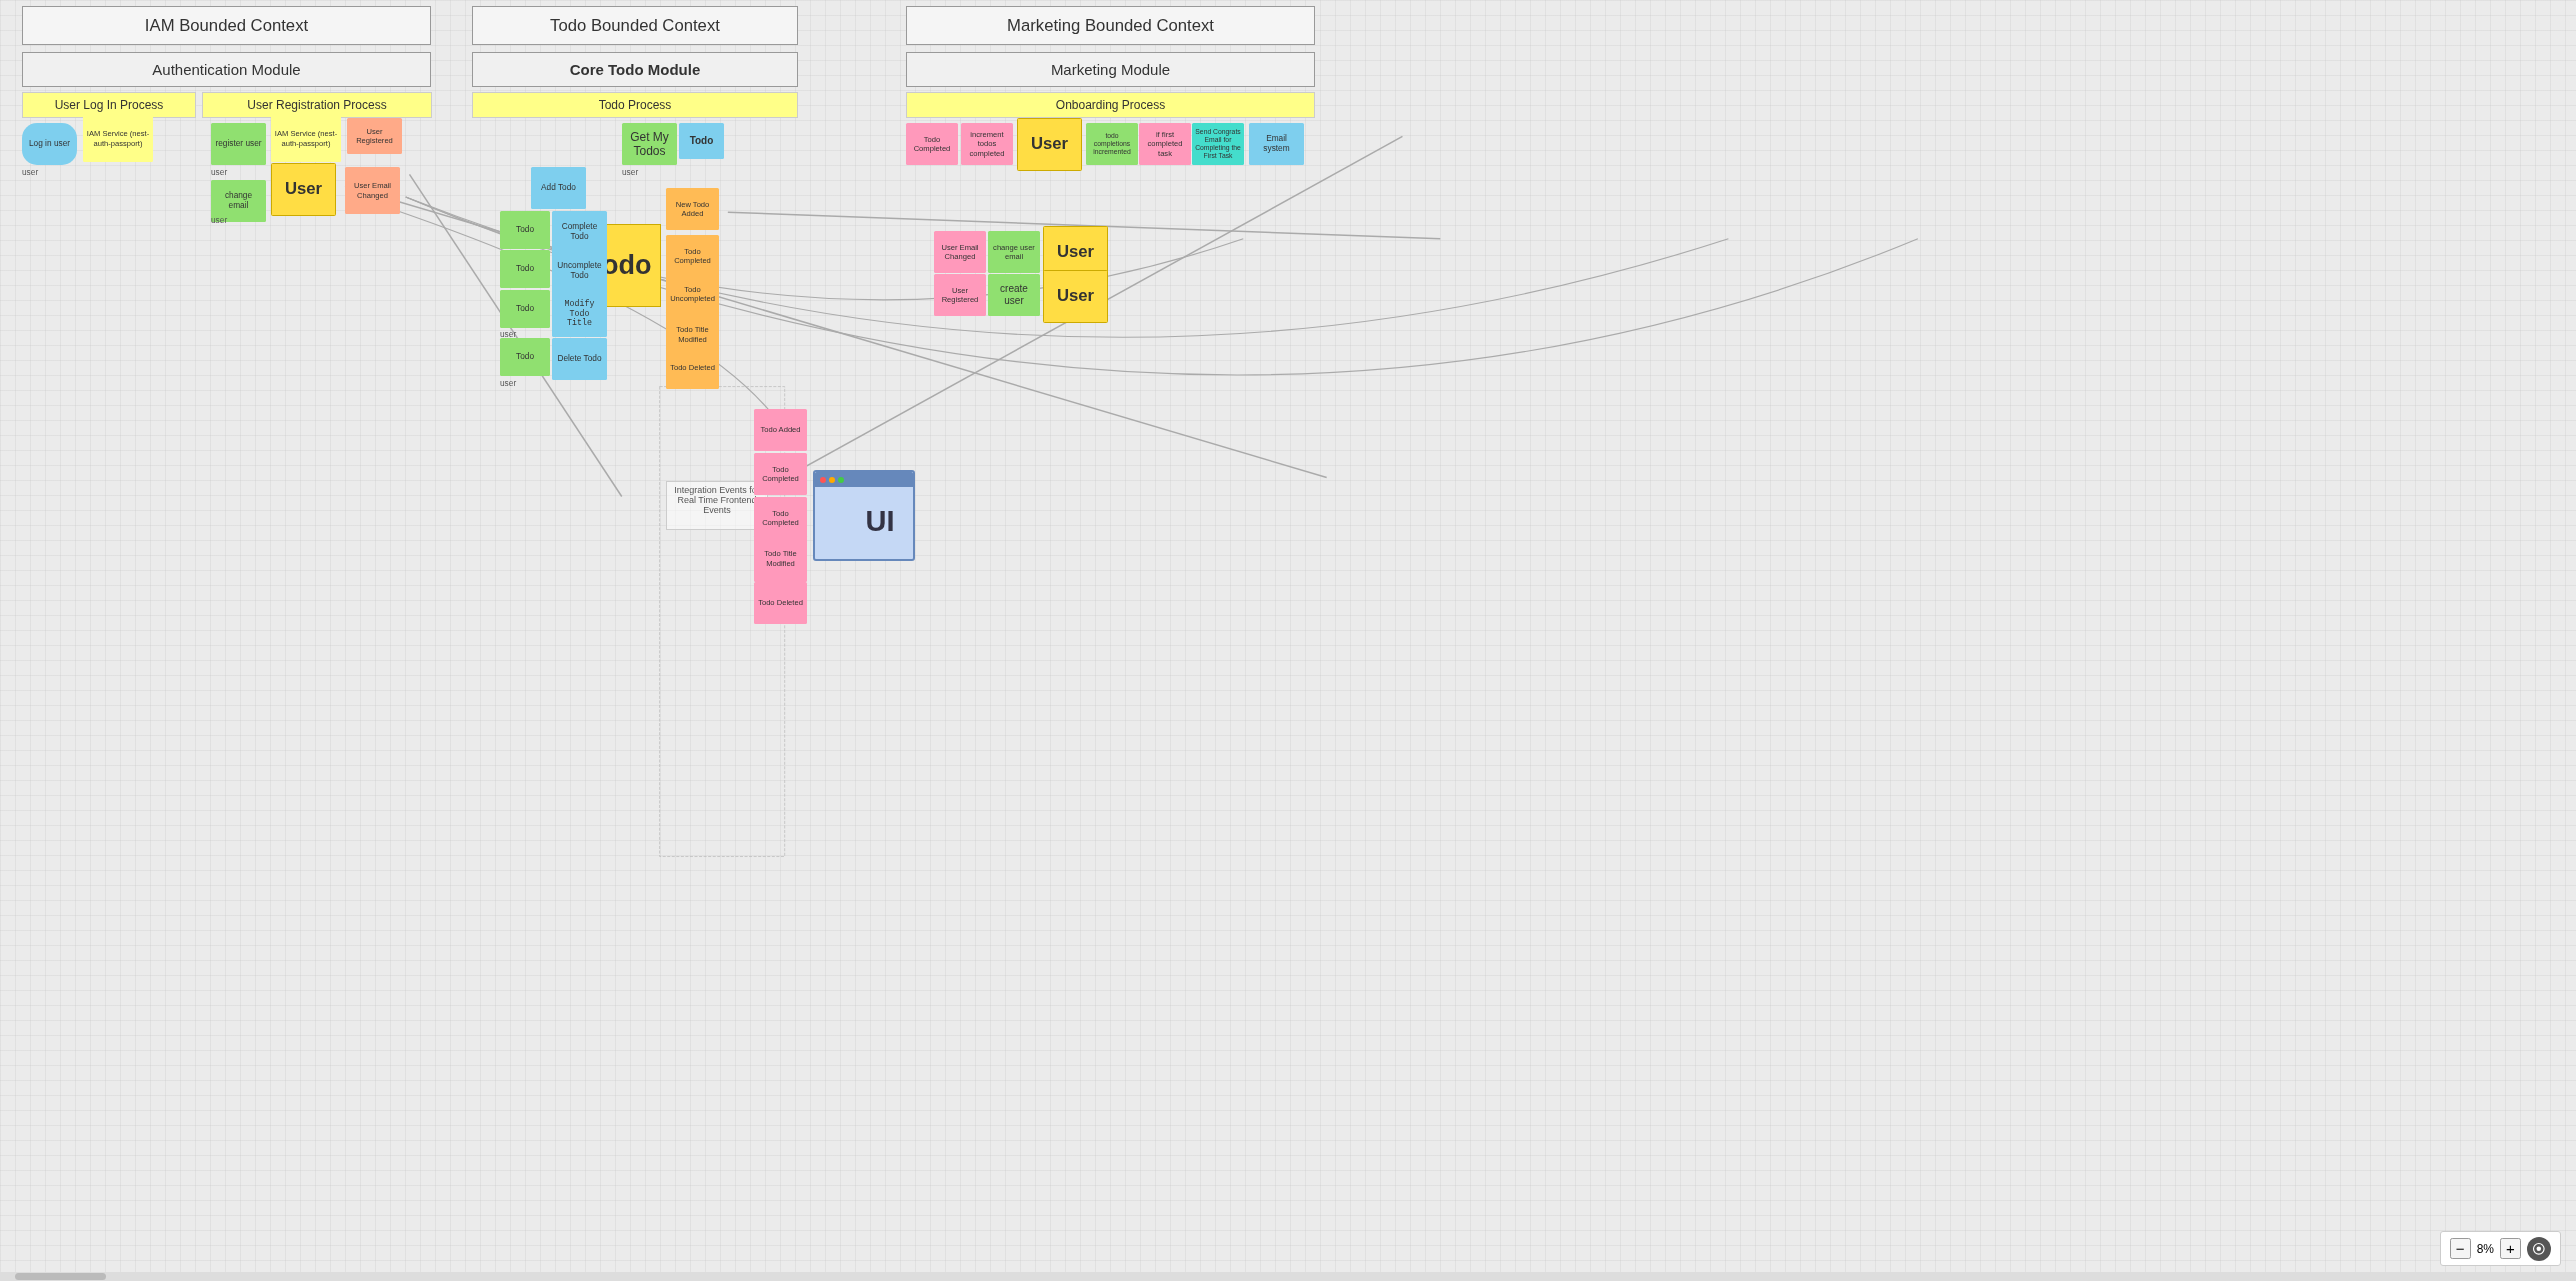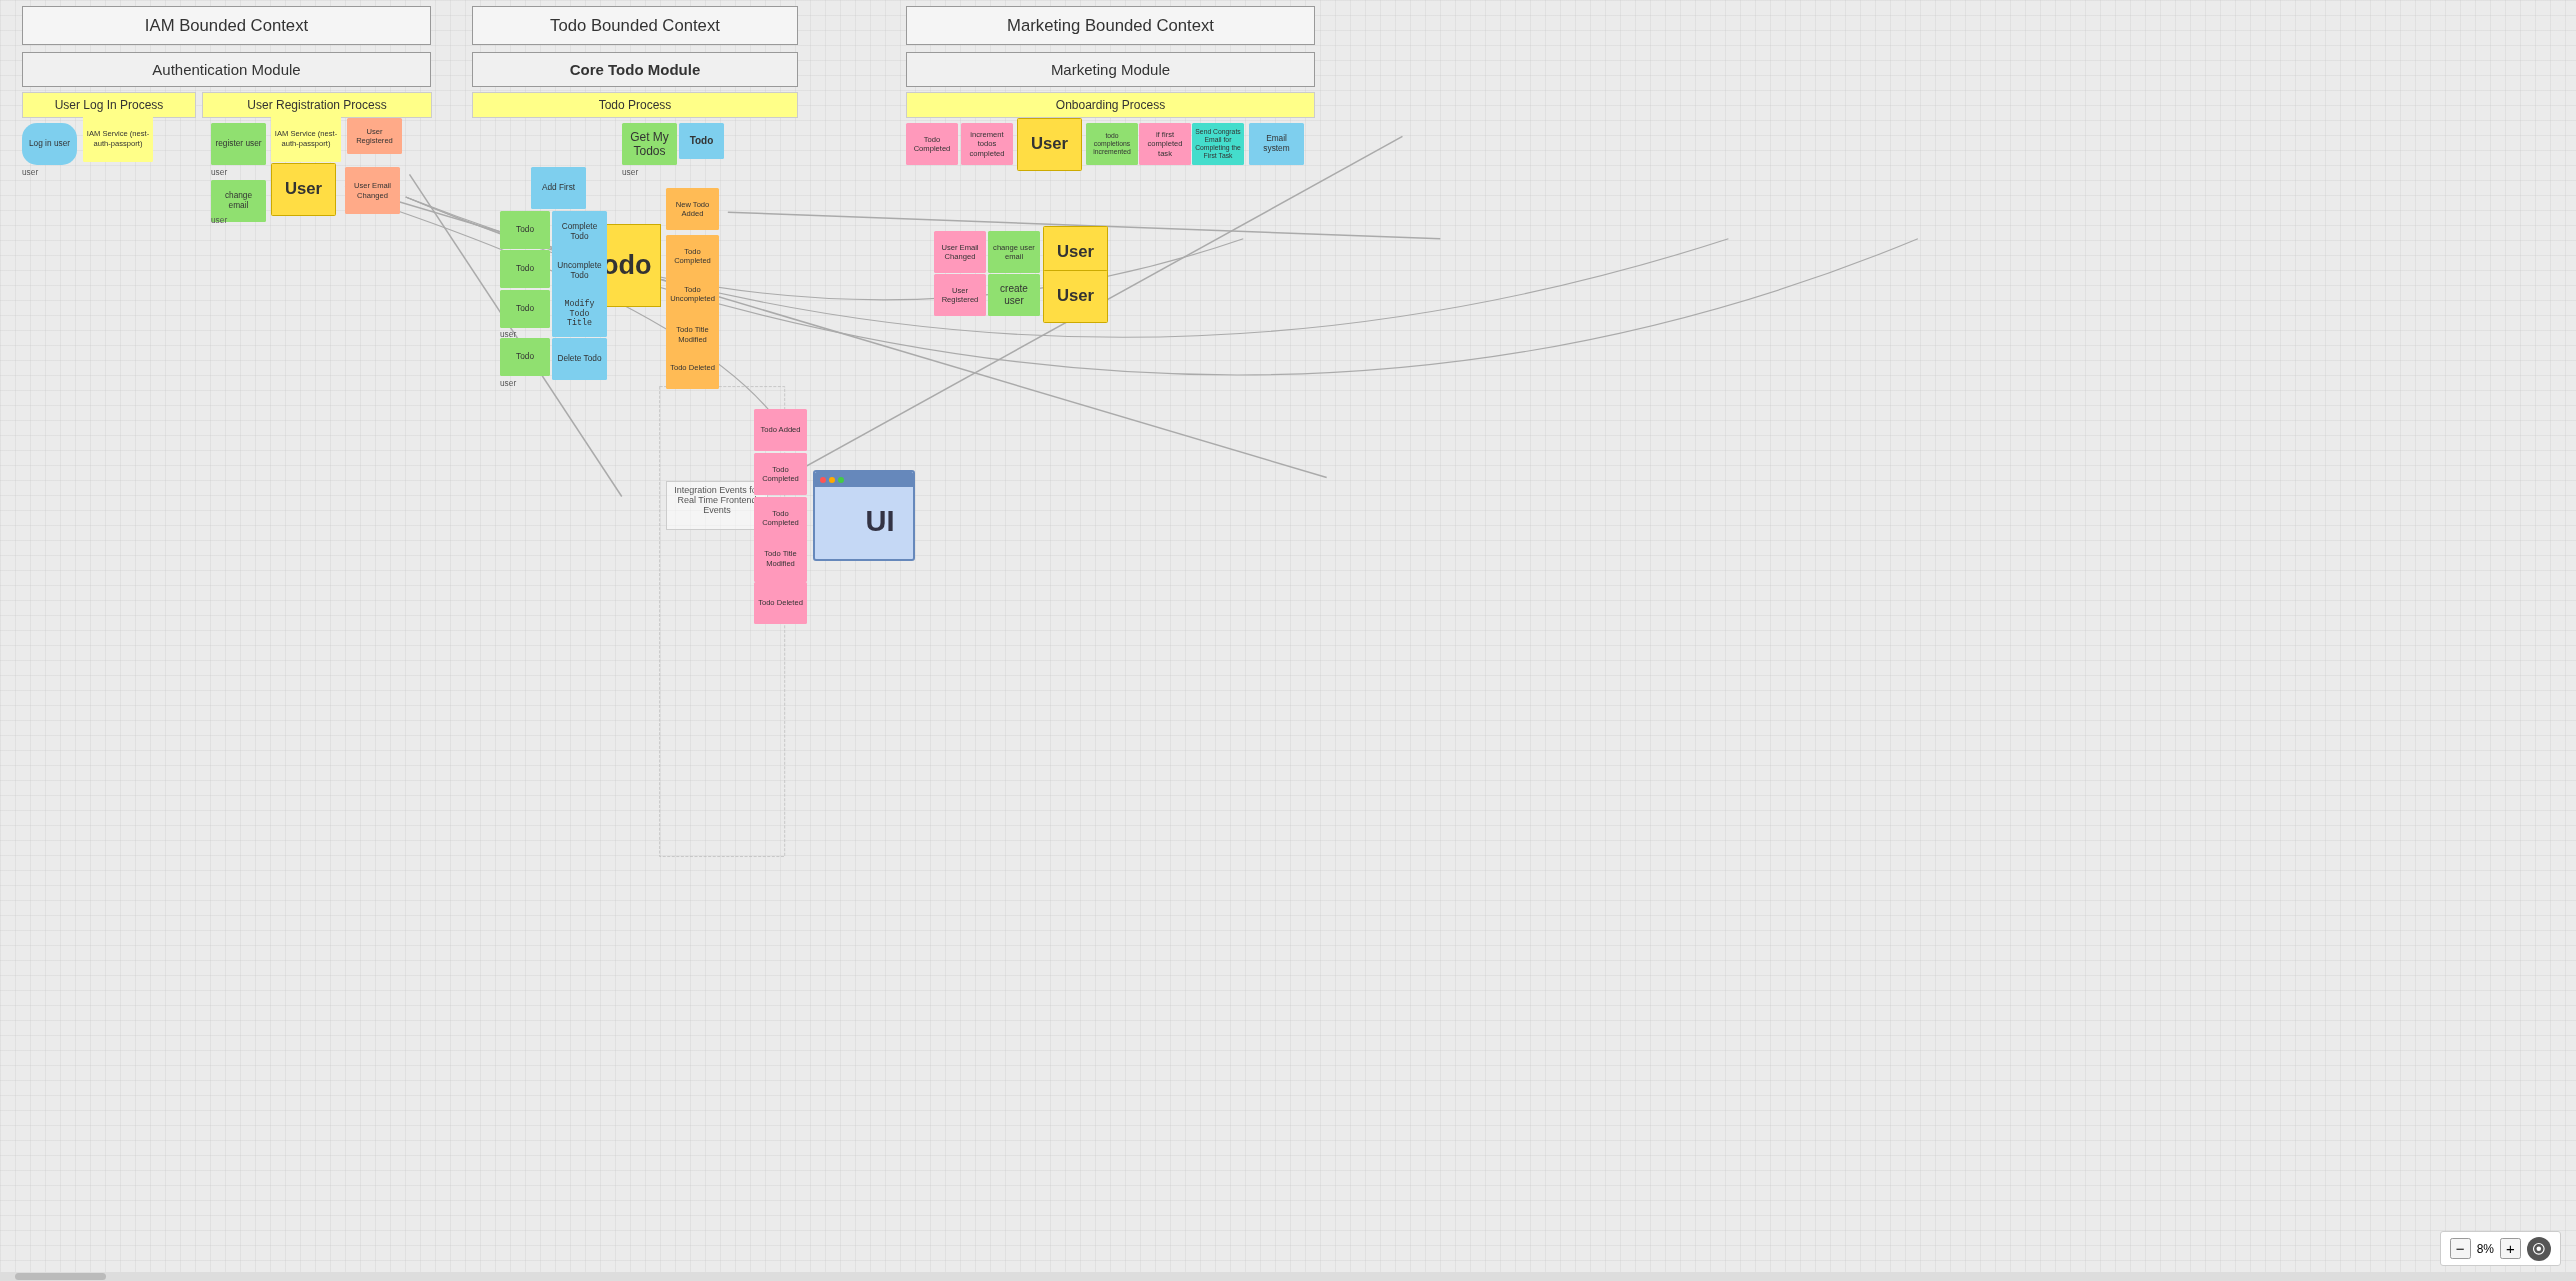--- a/index.html
+++ b/index.html
@@ -290,21 +290,21 @@
   <div class="sticky sticky-green" style="left:622px; top:123px; width:55px; height:42px; font-size:12px;">
     <span>Get My Todos</span>
   </div>
   <div class="label" style="left:622px; top:167px;">user</div>
 
   <div class="sticky sticky-blue" style="left:679px; top:123px; width:45px; height:36px; font-size:10px; font-weight:bold;">
     <span>Todo</span>
   </div>
 
   <div class="sticky sticky-blue" style="left:531px; top:167px; width:55px; height:42px; font-size:8.3px;">
-    <span>Add First</span>
+    <span>Add Todo</span>
   </div>
   <div class="label" style="left:531px; top:211px;">user</div>
 
   <div class="aggregate" style="left:578px; top:224px; width:83px; height:83px;">
     <span>Todo</span>
   </div>
 
   <div class="sticky sticky-green" style="left:500px; top:211px; width:50px; height:38px; font-size:8.3px;">
     <span>Todo</span>
   </div>

